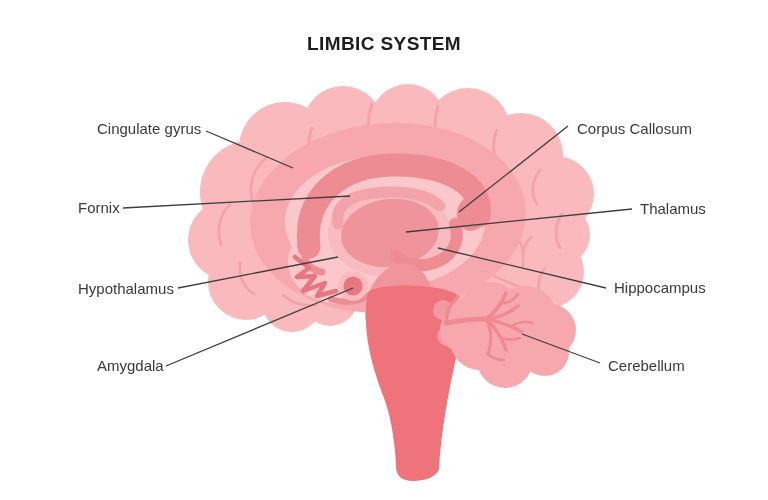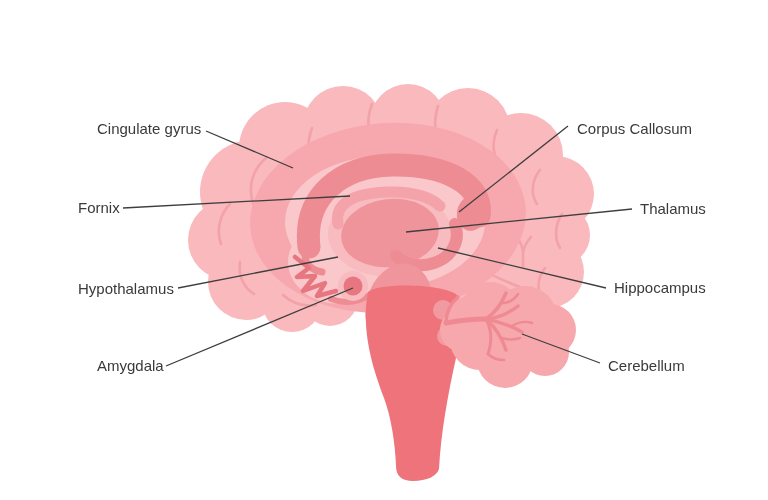--- a/index.html
+++ b/index.html
@@ -41,20 +41,21 @@
     font-family:"Liberation Sans", sans-serif;
     font-size:15px;
     fill:#3A3A3A;
   }
 </style>
 </head>
 <body>
 
 <div class="canvas">
 
+  <div class="title">LIMBIC SYSTEM</div>
 
   <svg width="768" height="500" viewBox="0 0 768 500">
 
     <g>
       <circle class="cortex" cx="252" cy="192" r="52"></circle>
       <circle class="cortex" cx="228" cy="240" r="40"></circle>
       <circle class="cortex" cx="285" cy="148" r="46"></circle>
       <circle class="cortex" cx="343" cy="126" r="40"></circle>
       <circle class="cortex" cx="408" cy="122" r="38"></circle>
       <circle class="cortex" cx="468" cy="130" r="42"></circle>

